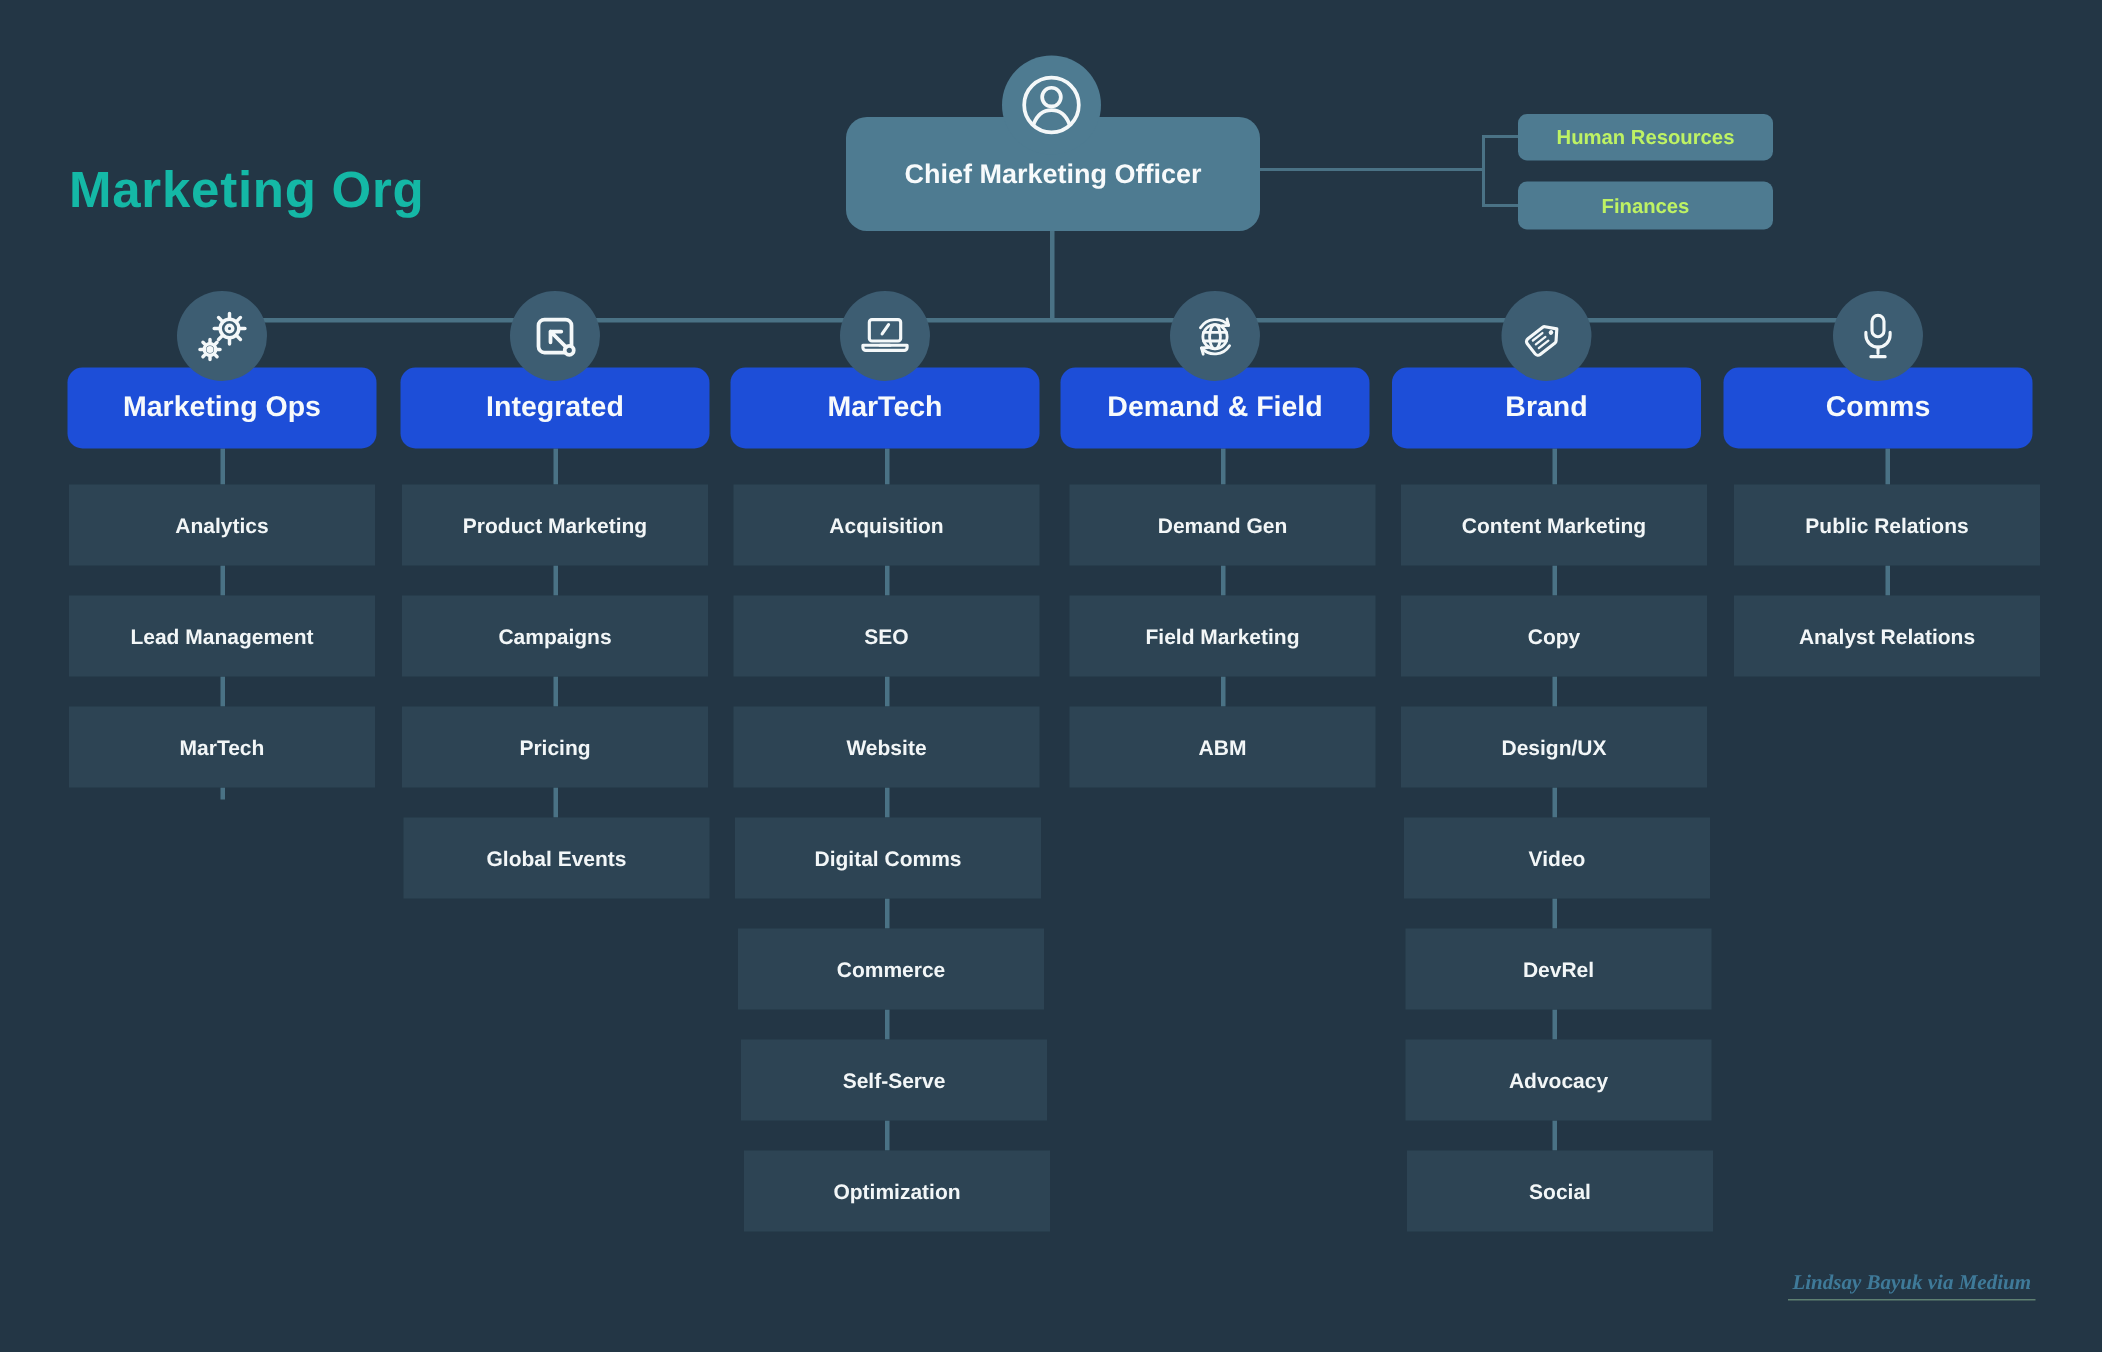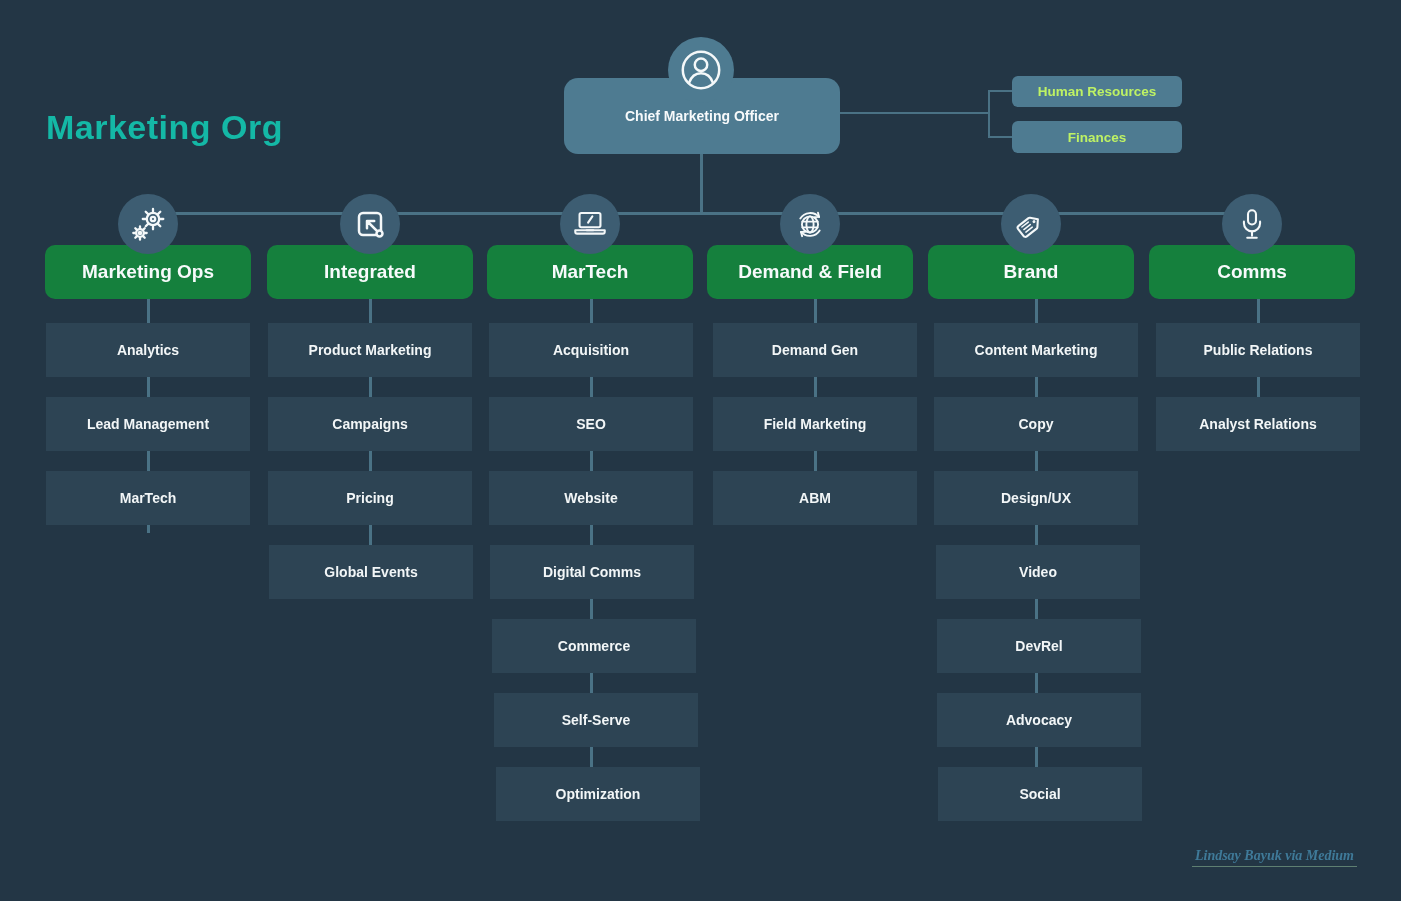--- a/index.html
+++ b/index.html
@@ -11,42 +11,42 @@
     position:absolute;left:46px;top:60px;font-size:34px;font-weight:700;
     letter-spacing:.5px;color:#14b8a6;margin-top:48px;
   }
   
   .line{position:absolute;background:#4a7285;z-index:1;}
   
   .cmo-box{
     position:absolute;left:564px;top:78px;width:276px;height:76px;border-radius:14px;
     background:#4e7b91;display:flex;align-items:center;justify-content:center;z-index:2;
   }
-  .cmo-box span{color:#f7fafb;font-size:14px;font-weight:700;}
+  .cmo-box span{color:#f7fafb;font-size:18px;font-weight:700;}
   .cmo-circle{
     position:absolute;left:668px;top:37px;width:66px;height:66px;border-radius:50%;
     background:#4e7b91;display:flex;align-items:center;justify-content:center;z-index:3;
   }
   
   .staff-box{
     position:absolute;left:1012px;width:170px;height:31px;border-radius:6px;
     background:#4e7b91;display:flex;align-items:center;justify-content:center;z-index:2;
   }
   .staff-box span{color:#bef264;font-size:13.5px;font-weight:700;}
   
   .column{
     position:absolute;top:194px;width:206px;display:flex;flex-direction:column;
     align-items:center;z-index:2;
   }
   .icon-circle{
     width:60px;height:60px;border-radius:50%;background:#3d5d72;
     display:flex;align-items:center;justify-content:center;z-index:3;
   }
   .dept-box{
-    margin-top:-9px;width:206px;height:54px;border-radius:10px;background:#15803d;
+    margin-top:-9px;width:206px;height:54px;border-radius:10px;background:#1d4ed8;
     display:flex;align-items:center;justify-content:center;z-index:2;
   }
   .dept-box span{color:#f7fafb;font-size:19px;font-weight:700;}
   .subs{display:flex;flex-direction:column;align-items:center;}
   .vline{width:3px;height:20px;background:#4a7285;}
   .vline.first{height:24px;}
   .vline.stub{height:8px;}
   .sub-box{
     position:relative;width:204px;height:54px;border-radius:0;background:#2d4454;
     display:flex;align-items:center;justify-content:center;

